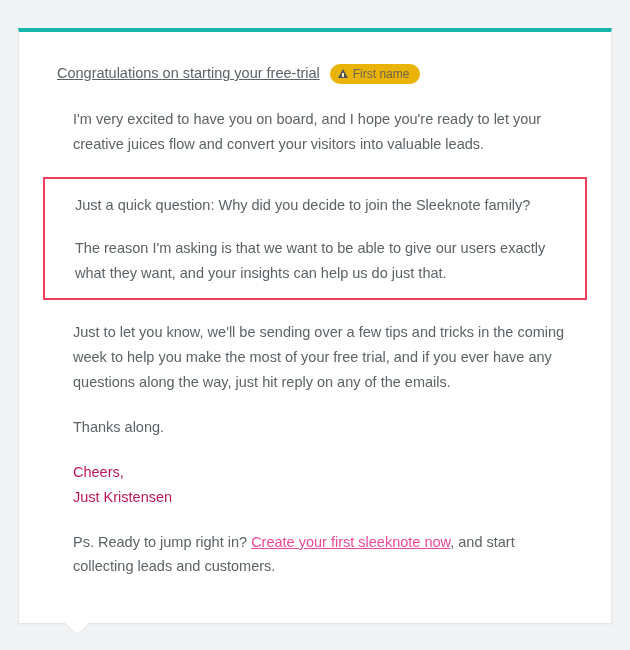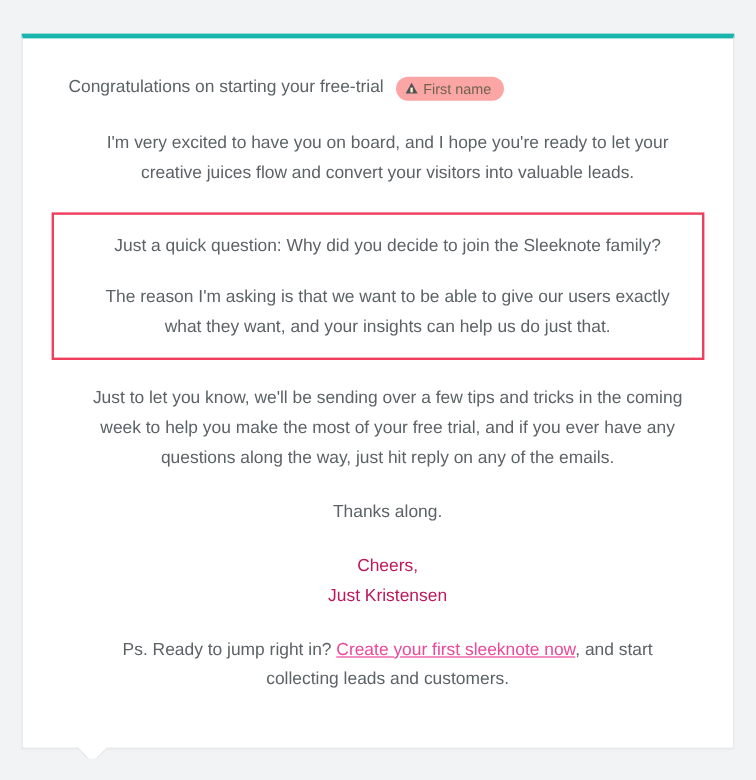--- a/index.html
+++ b/index.html
@@ -28,40 +28,40 @@
     box-shadow: 0 1px 2px rgba(0,0,0,0.04);
   }
   .email-body {
     padding: 30px 38px 44px 38px;
   }
   .para {
     color: #5b6366;
     font-size: 14.5px;
     line-height: 1.72;
     margin: 0 0 20px 16px;
-    text-align: center;
   }
   .para:last-child { margin-bottom: 0; }
 
   .first-line {
     display: flex;
     align-items: center;
     gap: 10px;
     margin-bottom: 22px;
   }
   .first-line .txt {
     color: #5b6366;
     font-size: 14.5px;
     line-height: 1.6;
+    text-decoration: underline;
   }
   .merge-tag {
     display: inline-flex;
     align-items: center;
     gap: 5px;
-    background: #fca5a5;
+    background: #eab308;
     border-radius: 11px;
     padding: 3px 11px 3px 8px;
     font-size: 12px;
     color: #6d6450;
     white-space: nowrap;
   }
   .warn-icon {
     display: inline-block;
     width: 0;
     height: 0;

